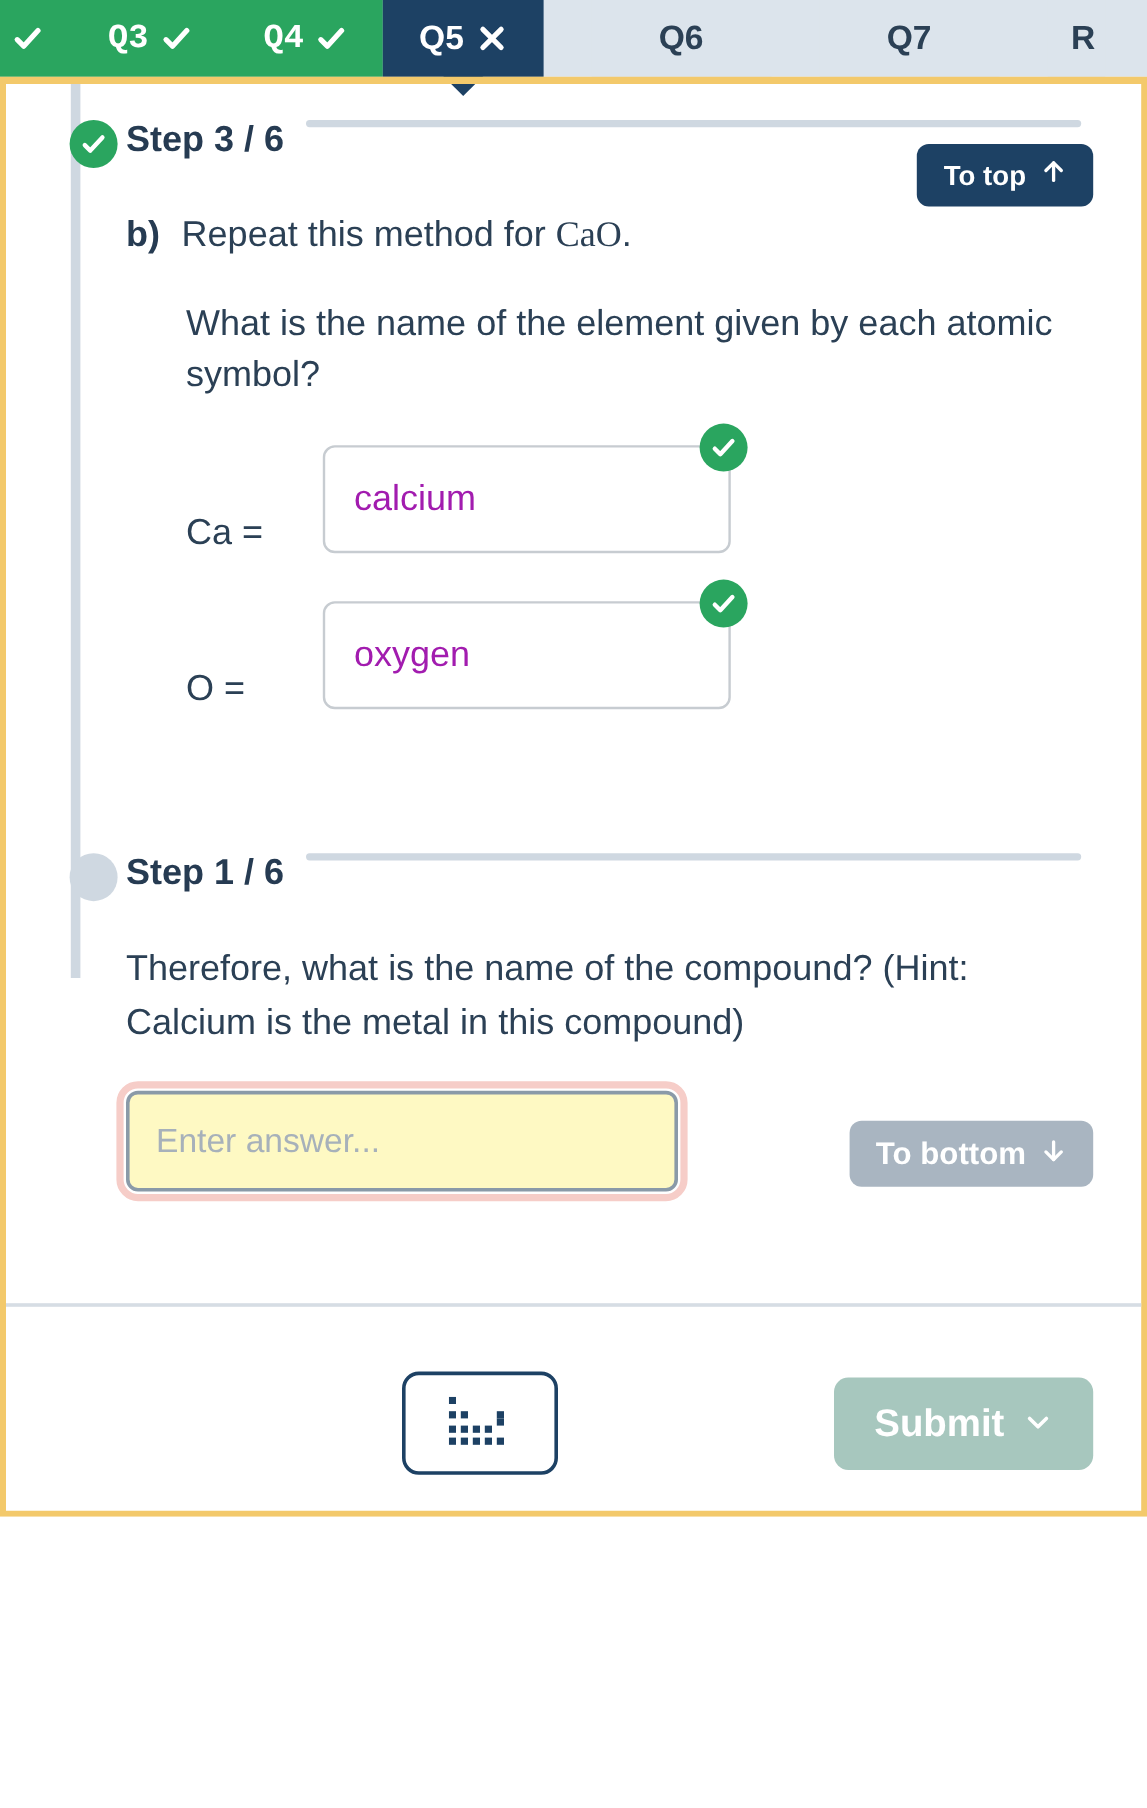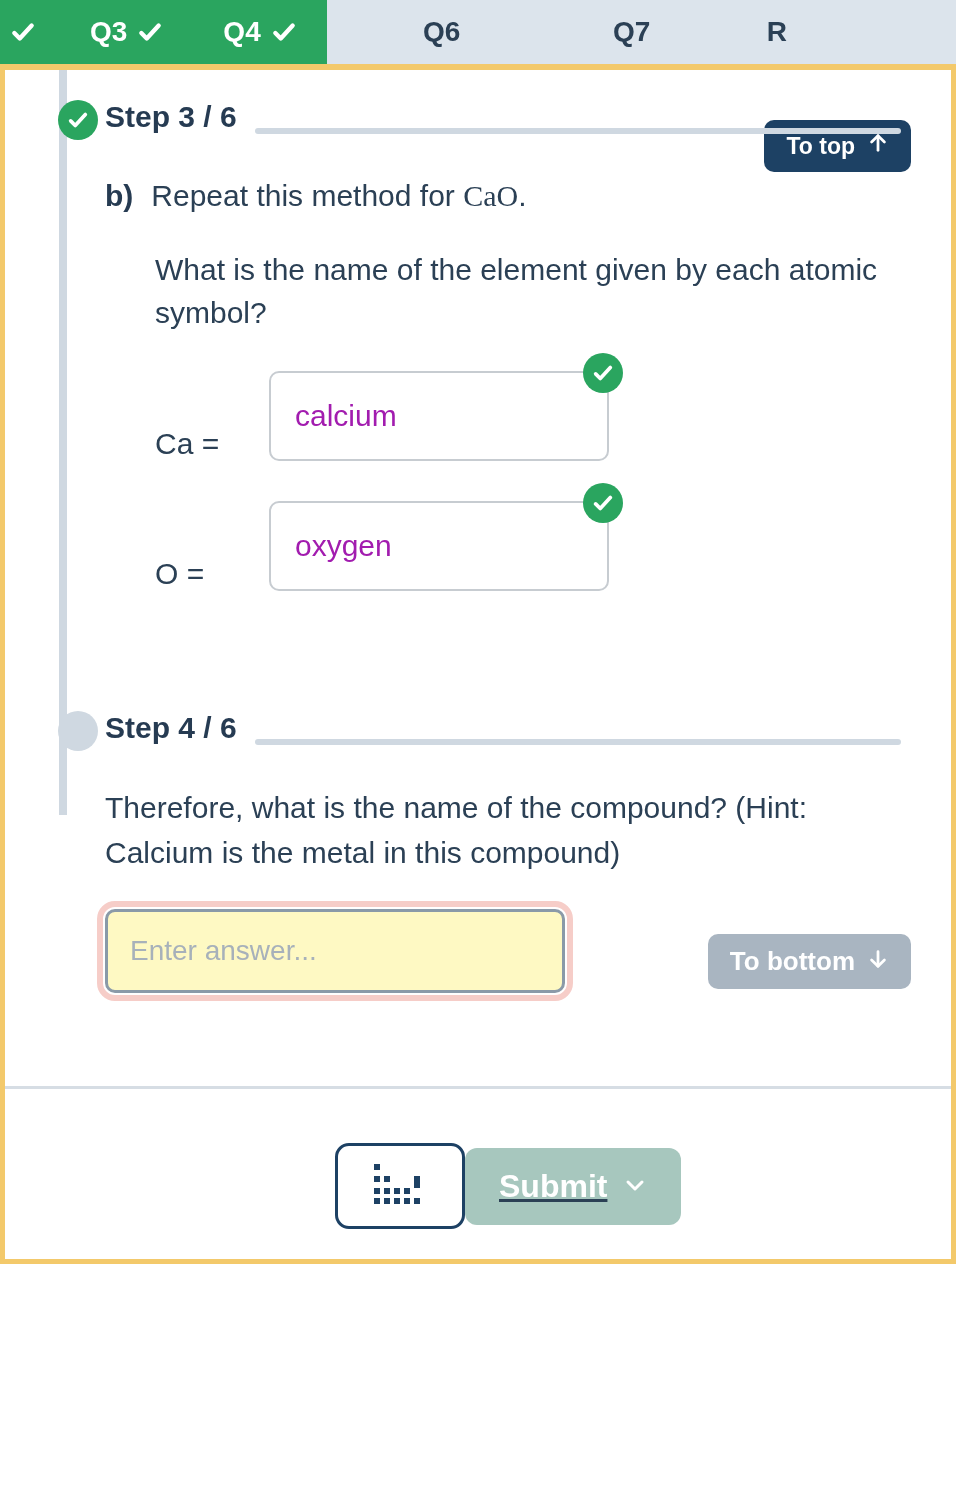--- a/index.html
+++ b/index.html
@@ -20,21 +20,21 @@
     display: flex;
     align-items: center;
     justify-content: center;
     gap: 10px;
     font-weight: 700;
     font-size: 28px;
     padding: 0 30px;
     height: 64px;
     position: relative;
   }
-  .tab.green { background: #2aa55f; color: #fff; }
+  .tab.green { background: #2aa55f; color: #fff; font-family: Liberation Mono, monospace; }
   .tab.active { background: #1d4164; color: #fff; }
   .tab.inactive { background: #dce4ec; color: #2b4055; margin-left: 40px; }
   .tab .check-icon svg, .tab .x-icon svg { width: 26px; height: 26px; display:block; }
   .tab.active::after {
     content: "";
     position: absolute;
     bottom: -16px;
     left: 50%;
     transform: translateX(-50%);
     border-left: 18px solid transparent;
@@ -65,21 +65,21 @@
     border-radius: 50%;
     background: #cfd8e1;
   }
   .step-marker.done {
     background: #2aa55f;
     display: flex; align-items: center; justify-content: center;
   }
   .step-marker.done svg { width: 22px; height: 22px; }
   .step-header {
     display: flex;
-    align-items: flex-end;
+    align-items: flex-start;
     gap: 18px;
     margin-bottom: 40px;
   }
   .step-title {
     font-weight: 800;
     font-size: 30px;
     color: #263b52;
     white-space: nowrap;
   }
   .step-rule {
@@ -161,24 +161,23 @@
     position: absolute;
     left: 0; right: 0;
     bottom: 170px;
     height: 3px;
     background: #d6dde4;
   }
   .bottom-bar {
     position: absolute;
     left: 0; right: 0; bottom: 30px;
     display: flex;
-    justify-content: flex-start;
+    justify-content: space-between;
     align-items: center;
-    padding: 0 64px 0 330px;
-    text-decoration: underline;
+    padding: 0 40px 0 330px;
   }
   .keypad-btn {
     width: 130px; height: 86px;
     border: 3px solid #1d4164;
     border-radius: 14px;
     background: #fff;
     display: flex; align-items: center; justify-content: center;
   }
   .keypad-btn svg { width: 52px; height: 42px; }
   .submit-btn {
@@ -213,20 +212,29 @@
     </span>
   </div>
   <div class="tab green">
     <span>Q4</span>
     <span class="check-icon">
       <svg viewBox="0 0 24 24" fill="none" stroke="#fff" stroke-width="4" stroke-linecap="round" stroke-linejoin="round">
           <polyline points="4,13 9,18 20,6"></polyline>
         </svg>
     </span>
   </div>
+  <div class="tab active">
+    <span>Q5</span>
+    <span class="x-icon">
+      <svg viewBox="0 0 24 24" fill="none" stroke="#fff" stroke-width="4" stroke-linecap="round">
+          <line x1="5" y1="5" x2="19" y2="19"></line>
+          <line x1="19" y1="5" x2="5" y2="19"></line>
+        </svg>
+    </span>
+  </div>
   <div class="tab inactive" style="width:150px">
     <span>Q6</span>
   </div>
   <div class="tab inactive" style="width:150px">
     <span>Q7</span>
   </div>
   <div class="tab inactive" style="padding:0 8px 0 20px">
     <span>R</span>
   </div>
 </div>
@@ -285,21 +293,21 @@
               <polyline points="4,13 9,18 20,6"></polyline>
             </svg>
         </div>
       </div>
     </div>
   </div>
 
   <div class="step-block step4">
     <div class="step-marker"></div>
     <div class="step-header">
-      <div class="step-title">Step 4 / 6</div>
+      <div class="step-title">Step 1 / 6</div>
       <div class="step-rule"></div>
     </div>
     <div class="prompt">Therefore, what is the name of the compound? (Hint: Calcium is the metal in this compound)</div>
     <input class="focus-input" placeholder="Enter answer..." style="">
   </div>
 
   <button class="to-bottom">
     <span>To bottom</span>
     <span>
       <svg width="22" height="22" viewBox="0 0 24 24" fill="none" stroke="#fff" stroke-width="3" stroke-linecap="round" stroke-linejoin="round">

